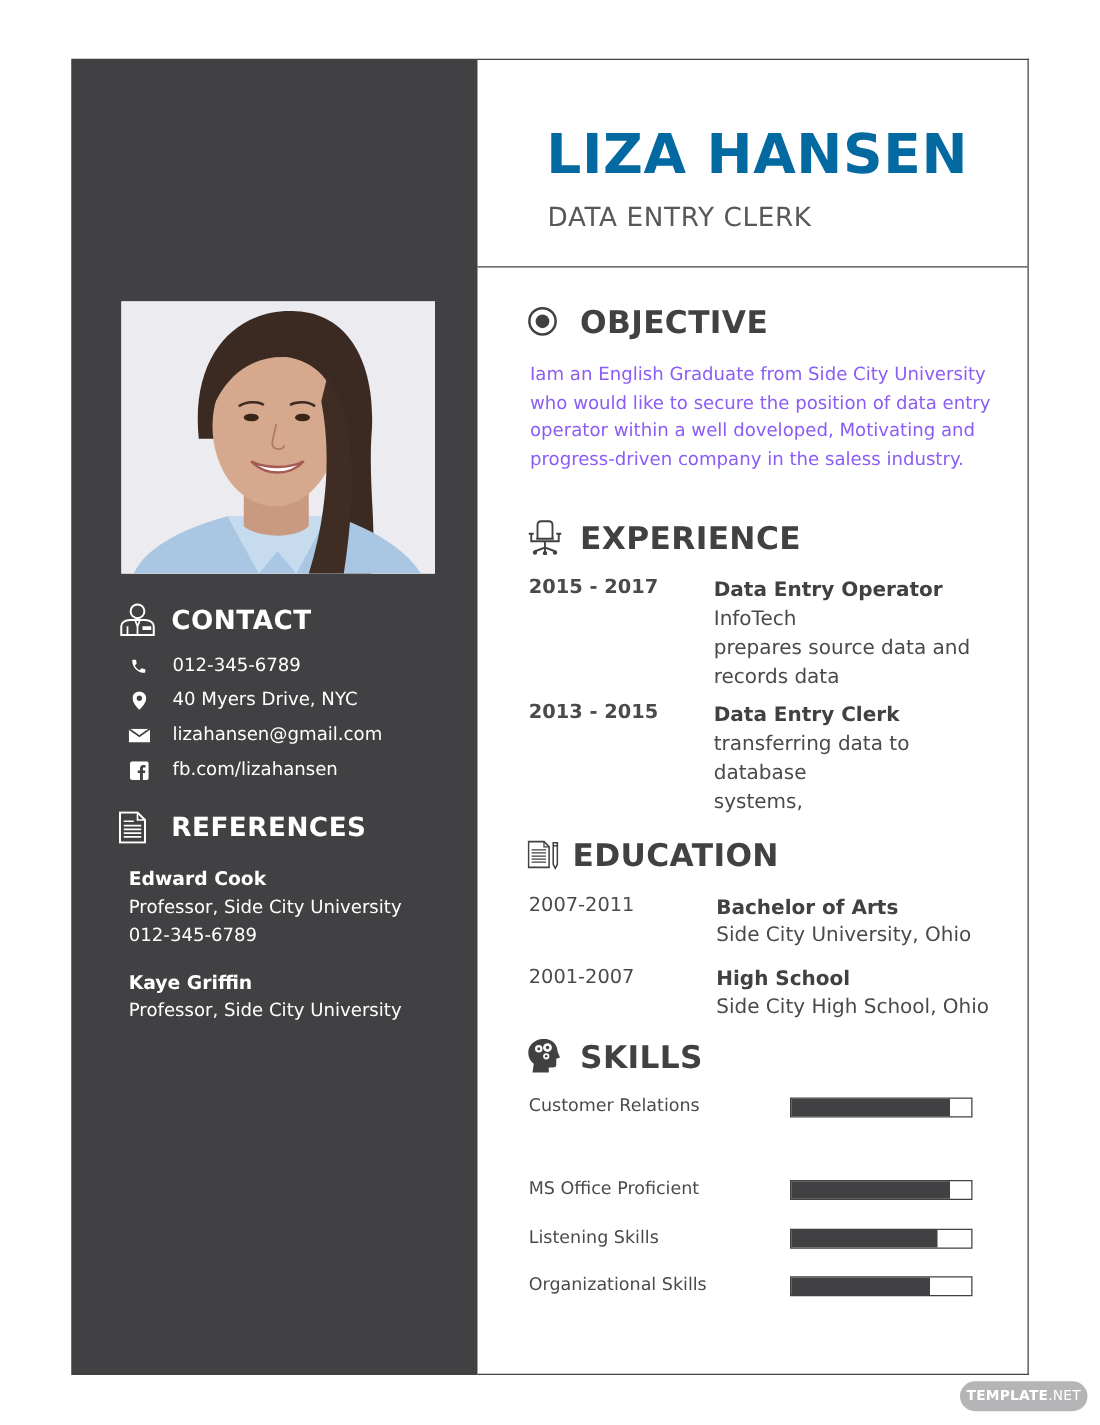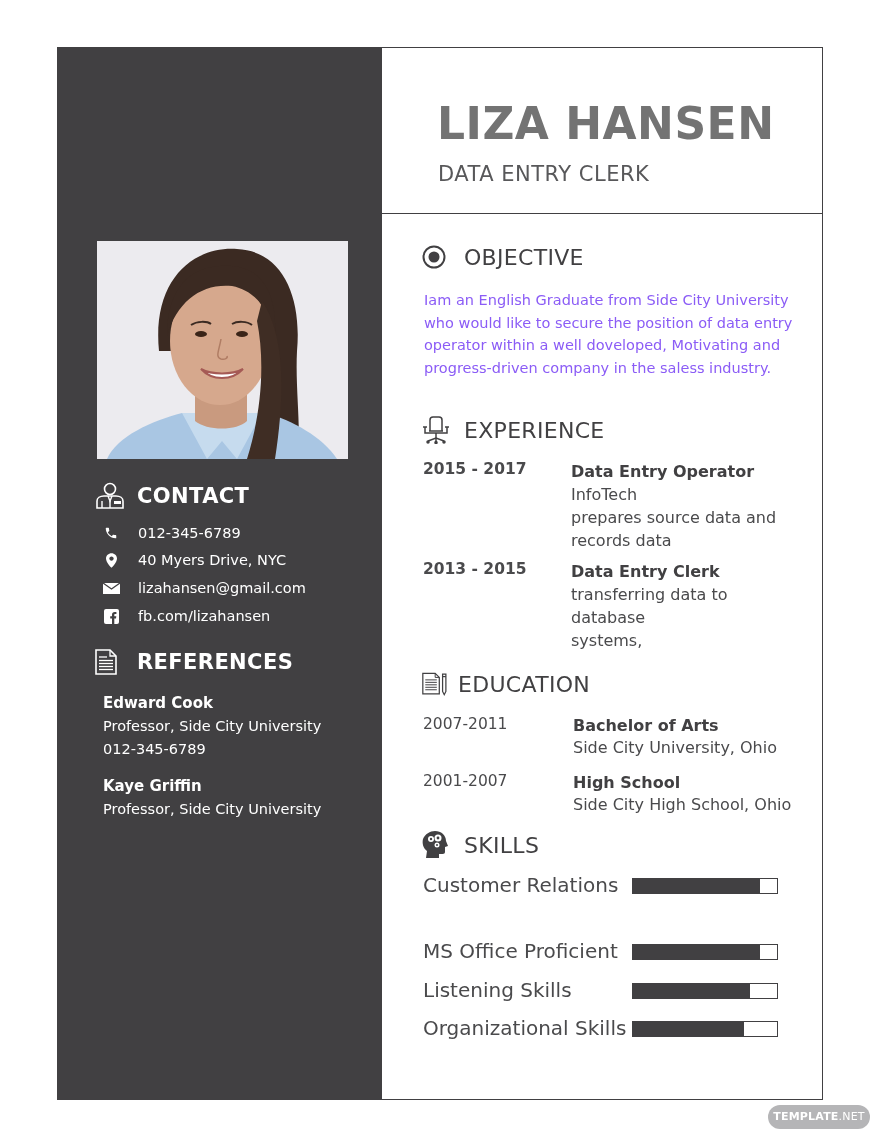--- a/index.html
+++ b/index.html
@@ -14,21 +14,21 @@
       position: absolute; left: 382px; top: 47px; width: 441px; height: 1053px;
       border: 1.5px solid #414042; border-left: none; background: #fff;
     }
     .header-box {
       position: absolute; left: 0; top: 0; width: 100%; height: 166px;
       border-bottom: 1.5px solid #414042;
     }
     .name {
       position: absolute; left: 55px; top: 54px;
       font-family: "DejaVu Sans", sans-serif; font-weight: bold;
-      font-size: 44px; letter-spacing: 0.5px; color: #737373; line-height: 1;
+      font-size: 44px; letter-spacing: 0.5px; color: #0369a1; line-height: 1;
     }
     .job-title {
       position: absolute; left: 56px; top: 116px;
       font-family: "DejaVu Sans", sans-serif; font-weight: normal;
       font-size: 21px; color: #58585a; letter-spacing: 0.5px; line-height: 1;
     }
 
     
     .photo {
       position: absolute; left: 40px; top: 194px; width: 251px; height: 218px;
@@ -51,38 +51,38 @@
     .contact-row .ico { width: 20px; height: 18px; display: flex; align-items: center; justify-content: center; }
     .contact-row .val { margin-left: 17px; }
 
     .ref-block { position: absolute; left: 46px; font-size: 14.5px; color: #fff; }
     .ref-block .ref-name { font-weight: bold; font-size: 15px; }
     .ref-block div { line-height: 23px; }
 
     
     .sec-heading {
       position: absolute; left: 40px; display: flex; align-items: center;
-      font-weight: normal; font-size: 22px; letter-spacing: 0.3px; color: #414042;
+      font-weight: bold; font-size: 25px; letter-spacing: 0.3px; color: #414042;
     }
     .sec-heading .ico { width: 28px; height: 30px; display: flex; align-items: center; justify-content: flex-start; }
     .sec-heading .lbl { margin-left: 14px; }
 
     .objective-text {
       position: absolute; left: 42px; top: 241px; width: 385px;
       font-size: 14.5px; line-height: 22.7px; color: #8b5cf6;
     }
 
     .entry { position: absolute; left: 41px; width: 380px; }
     .entry .years { position: absolute; left: 0; top: 0; font-size: 15.5px; color: #4a4a4c; }
     .entry .years.bold { font-weight: bold; }
     .entry .details { position: absolute; left: 148px; top: 0; width: 230px; font-size: 16px; color: #4a4a4c; line-height: 23px; }
     .entry .details .role { font-weight: bold; color: #414042; }
 
     .skill-row { position: absolute; left: 41px; width: 358px; height: 20px; }
-    .skill-row .skill-name { position: absolute; left: 0; top: 0; font-size: 20px; color: #4a4a4c; line-height: 20px; }
+    .skill-row .skill-name { position: absolute; left: 0; top: 0; font-size: 14px; color: #4a4a4c; line-height: 20px; }
     .skill-bar {
       position: absolute; left: 209px; top: 3px; width: 146px; height: 16px;
       border: 1.5px solid #414042; background: #fff;
     }
     .skill-fill { height: 100%; background: #414042; }
 
     .watermark {
       position: absolute; left: 768px; top: 1105px; width: 102px; height: 24px;
       border-radius: 12px; background: #b5b5b7; color: #fff;
       font-size: 11px; font-weight: bold; text-align: center; line-height: 24px; letter-spacing: 0.2px;

